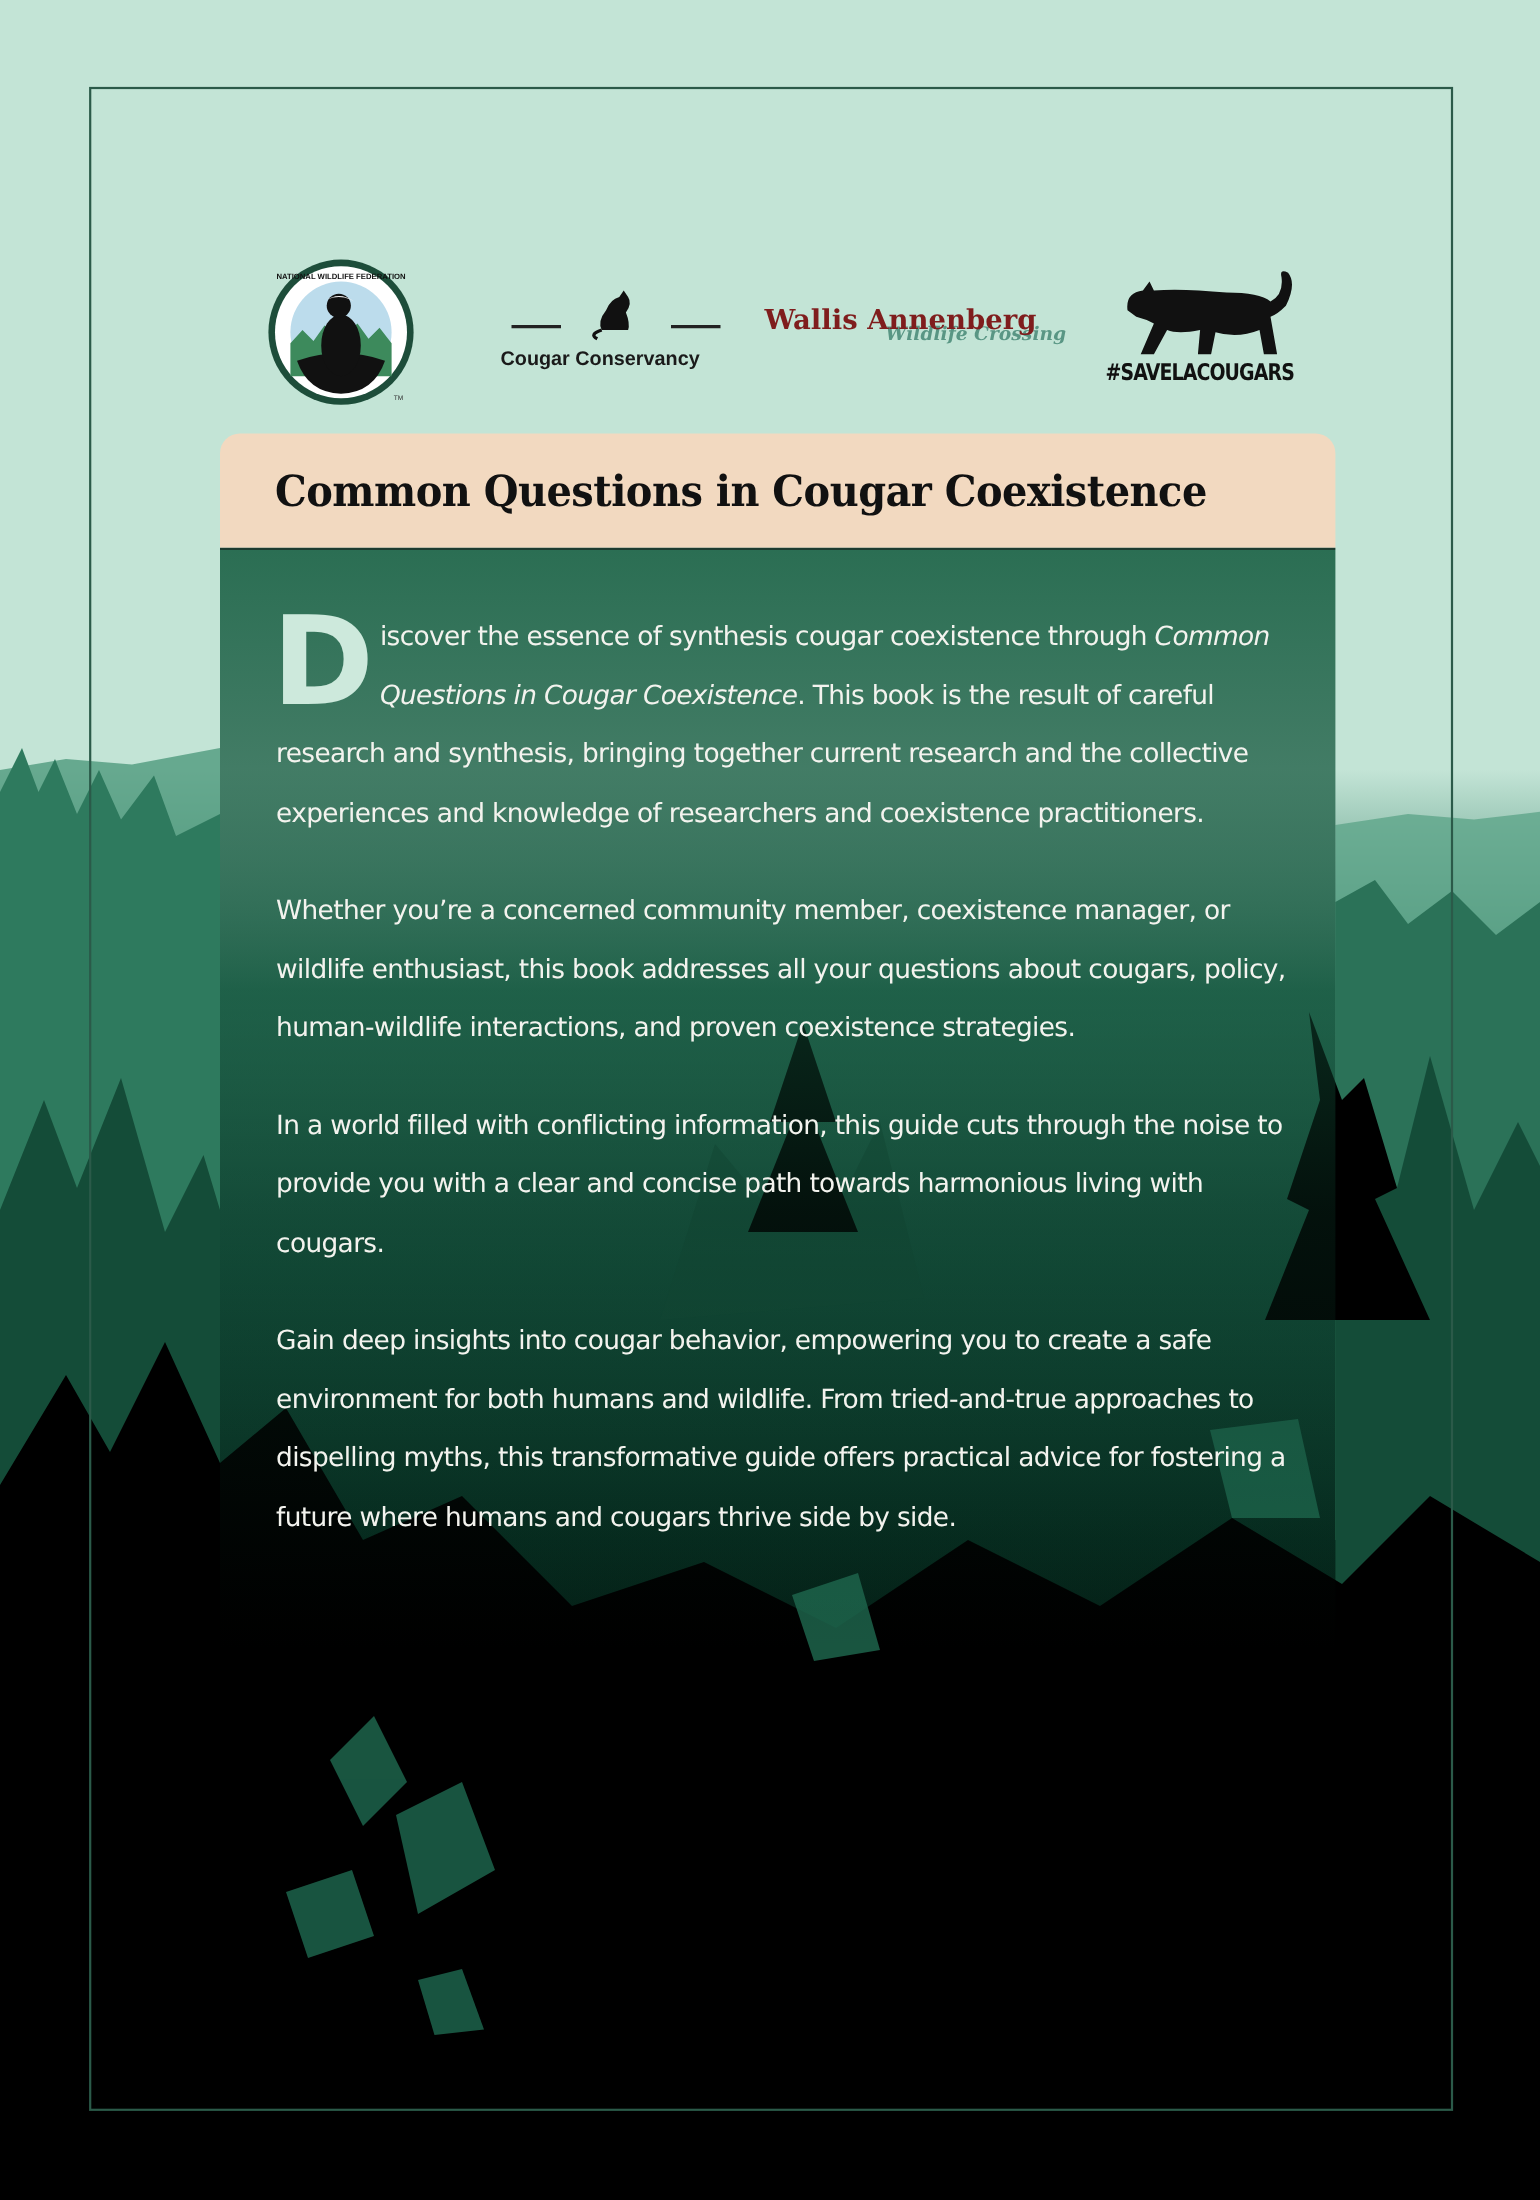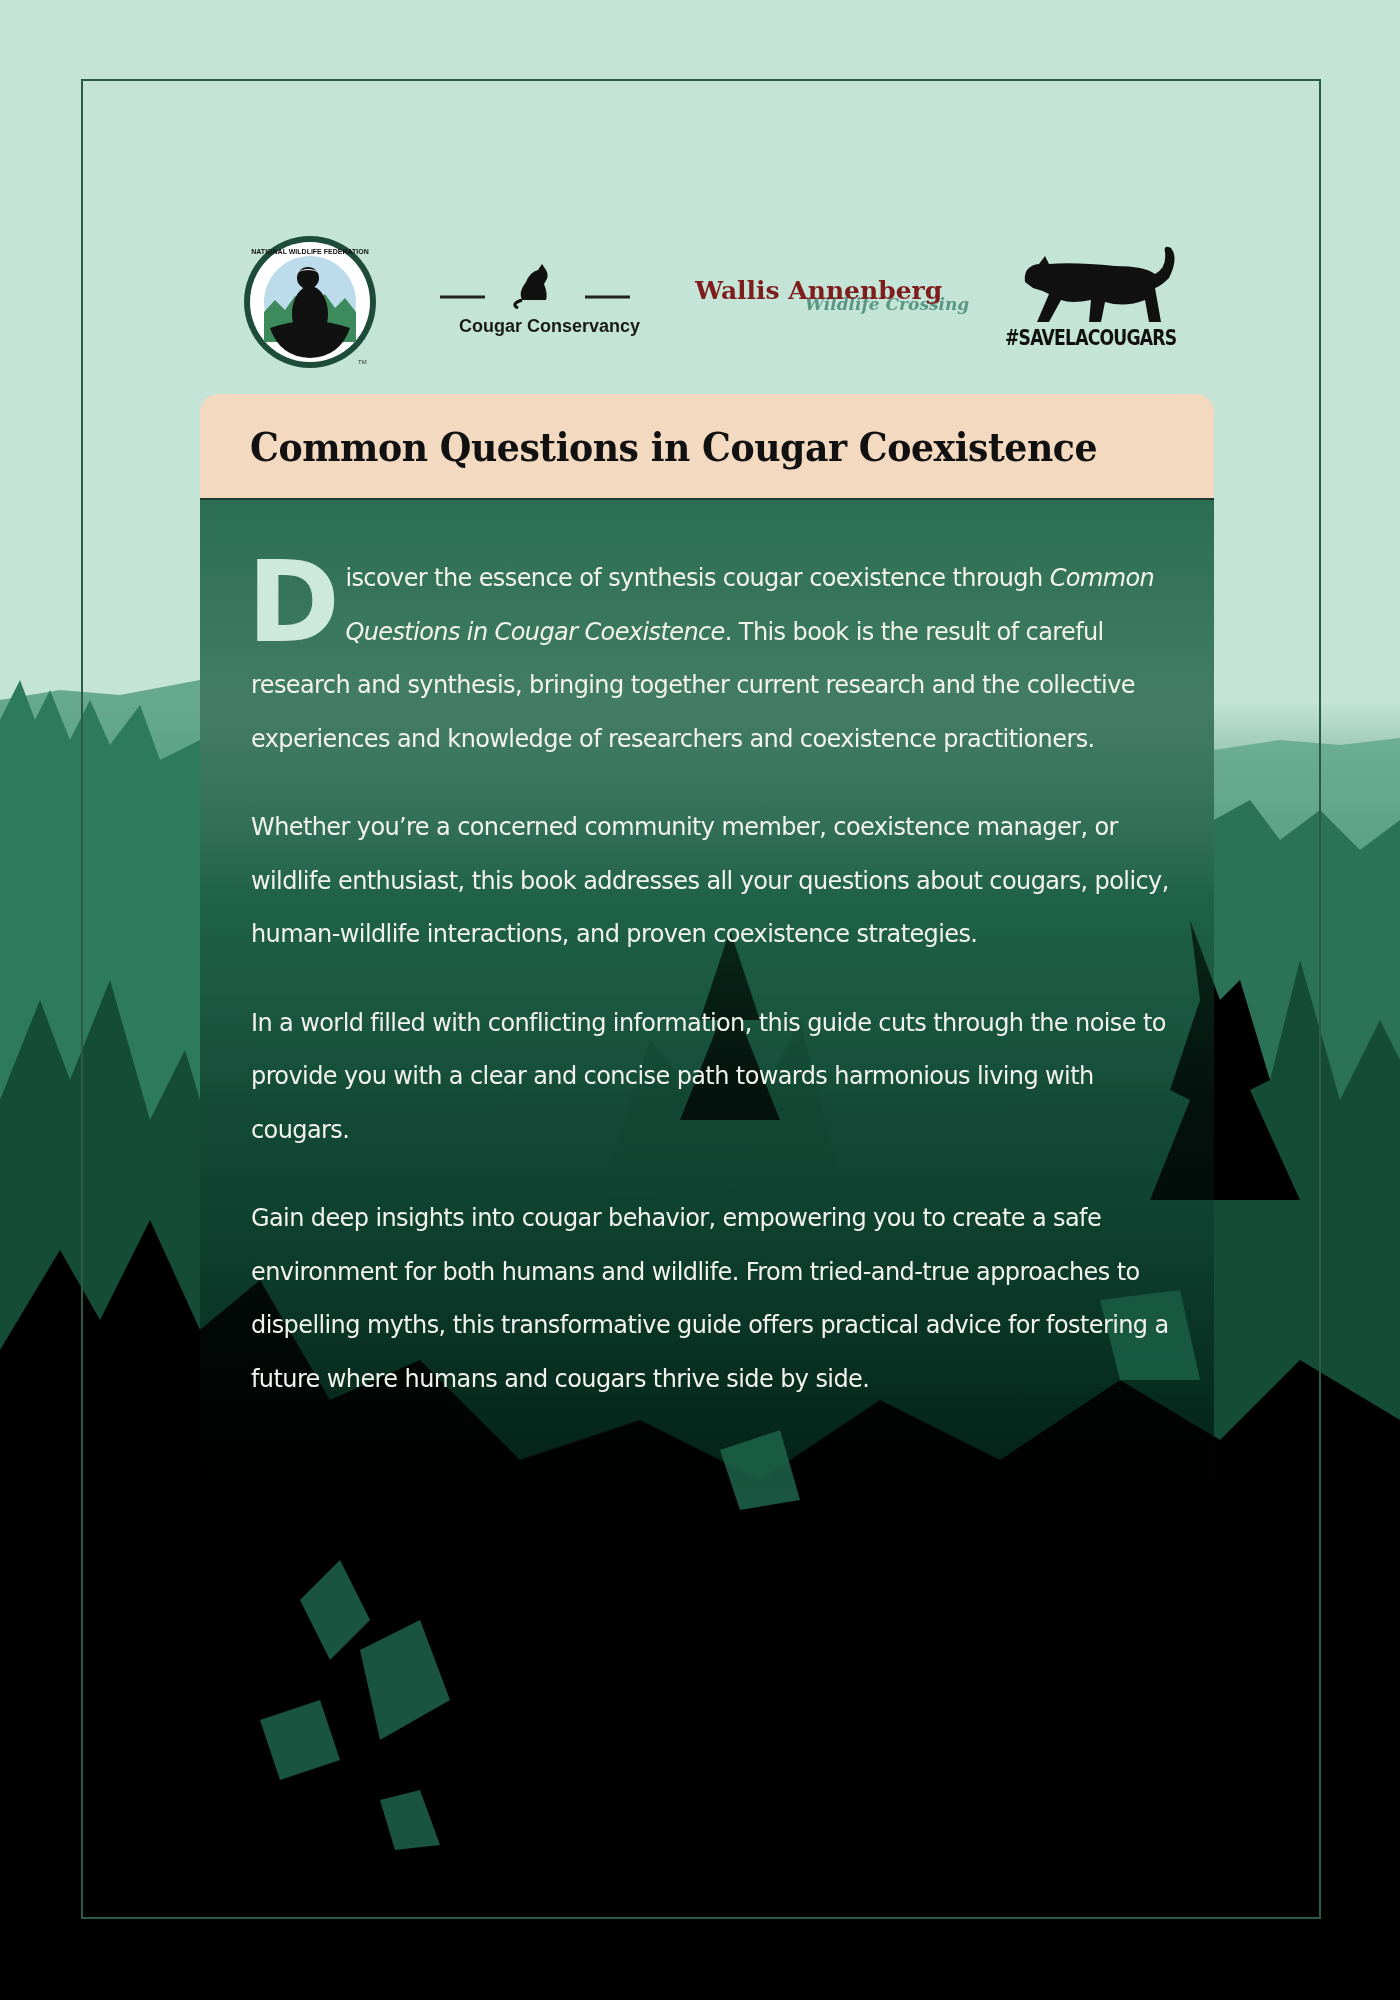--- a/index.html
+++ b/index.html
@@ -4,21 +4,21 @@
 <style>
   html,body{margin:0;padding:0;}
   body{width:1400px;height:2000px;position:relative;overflow:hidden;
     font-family:"Liberation Sans",sans-serif;
     background:linear-gradient(180deg,#c3e4d6 0px,#c3e4d6 700px,#2f7a60 900px,#14503c 1150px,#062a1e 1400px,#010a07 1650px,#000 1750px,#000 2000px);}
   .bg-layer{position:absolute;left:0;top:0;width:1400px;height:2000px;}
   .frame{position:absolute;left:81px;top:79px;width:1240px;height:1840px;border:2px solid #2b5a49;box-sizing:border-box;}
   .logos{position:absolute;top:180px;left:0;width:1400px;height:150px;}
   .logo{position:absolute;margin-top:44px;}
   .nwf{left:240px;top:8px;width:140px;height:140px;}
-  .cc{left:430px;top:30px;width:210px;height:90px;text-align:right;}
+  .cc{left:455px;top:30px;width:210px;height:90px;text-align:left;}
   .cc-name{position:absolute;left:0;top:62px;width:210px;font-size:18px;font-weight:bold;color:#1a1a1a;}
   .wa{left:695px;top:52px;width:260px;height:60px;}
   .wa-name{position:absolute;left:0;top:0;font-family:"DejaVu Serif",serif;font-weight:bold;font-size:25px;color:#7f1d1d;white-space:nowrap;}
   .wa-sub{position:absolute;left:110px;top:18px;font-family:"DejaVu Serif",serif;font-style:italic;font-weight:bold;font-size:17px;color:#4e8e7c;white-space:nowrap;opacity:.9;}
   .sl{left:1005px;top:20px;width:185px;height:115px;}
   .sl-name{position:absolute;left:0;top:82px;width:185px;text-align:center;font-family:"DejaVu Sans",sans-serif;font-weight:bold;font-size:21px;letter-spacing:-1px;color:#111;transform:scaleX(.82);transform-origin:left;white-space:nowrap;}
   .title-bar{position:absolute;left:200px;top:394px;width:1014px;height:104px;background:#f2d9c0;border-radius:18px 18px 0 0;box-sizing:border-box;}
   .title{position:absolute;left:50px;top:30px;font-family:"DejaVu Serif",serif;font-weight:bold;font-size:39px;color:#111;letter-spacing:-0.5px;transform:scaleX(.93);transform-origin:left;white-space:nowrap;}
   .content{position:absolute;left:200px;top:498px;width:1014px;height:1092px;
     background:linear-gradient(180deg,rgba(30,100,72,.92) 0px,rgba(20,85,60,.7) 250px,rgba(10,50,35,.35) 600px,rgba(0,0,0,0) 1000px);

